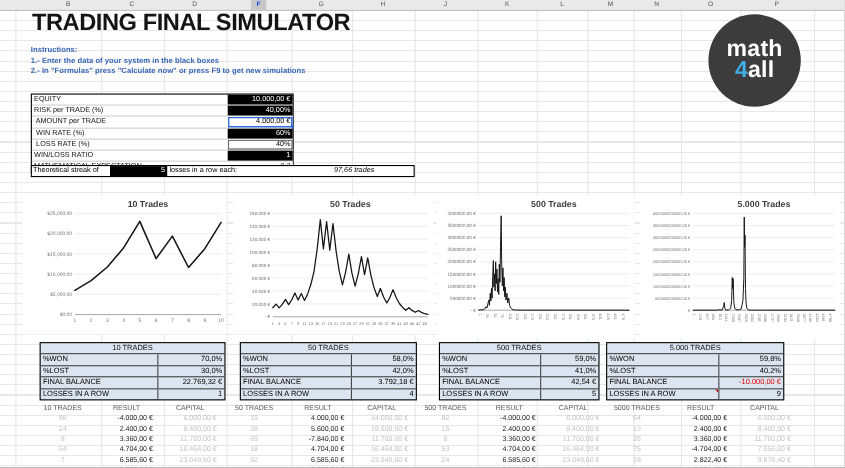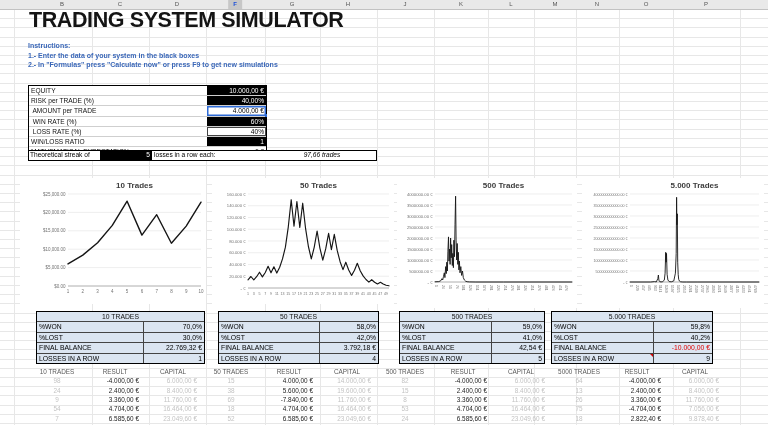--- a/index.html
+++ b/index.html
@@ -93,22 +93,26 @@
       <div class="colhdr" style="left: 348px;">H</div>
       <div class="colhdr" style="left: 405px;">J</div>
       <div class="colhdr" style="left: 461px;">K</div>
       <div class="colhdr" style="left: 511px;">L</div>
       <div class="colhdr" style="left: 555px;">M</div>
       <div class="colhdr" style="left: 597px;">N</div>
       <div class="colhdr" style="left: 646px;">O</div>
       <div class="colhdr" style="left: 706px;">P</div>
     </div>
 
-  <div id="title">TRADING SYSTEM SIMULATOR</div>
-
+  <div id="title">TRADING FINAL SIMULATOR</div>
+
+  <div id="logo">
+    <div><span>math</span></div>
+    <div><span class="accent">4</span><span>all</span></div>
+  </div>
 
   <div class="instr" style="top:42px;">Instructions:</div>
   <div class="instr" style="top:51.5px;">1.- Enter the data of your system in the black boxes</div>
   <div class="instr" style="top:61px;">2.- In "Formulas" press "Calculate now" or press F9 to get new simulations</div>
 
   <div id="input-table">
       <div class="irow">
         <div class="ilabel">EQUITY</div>
         <div class="ival black">10.000,00 €</div>
       </div>

